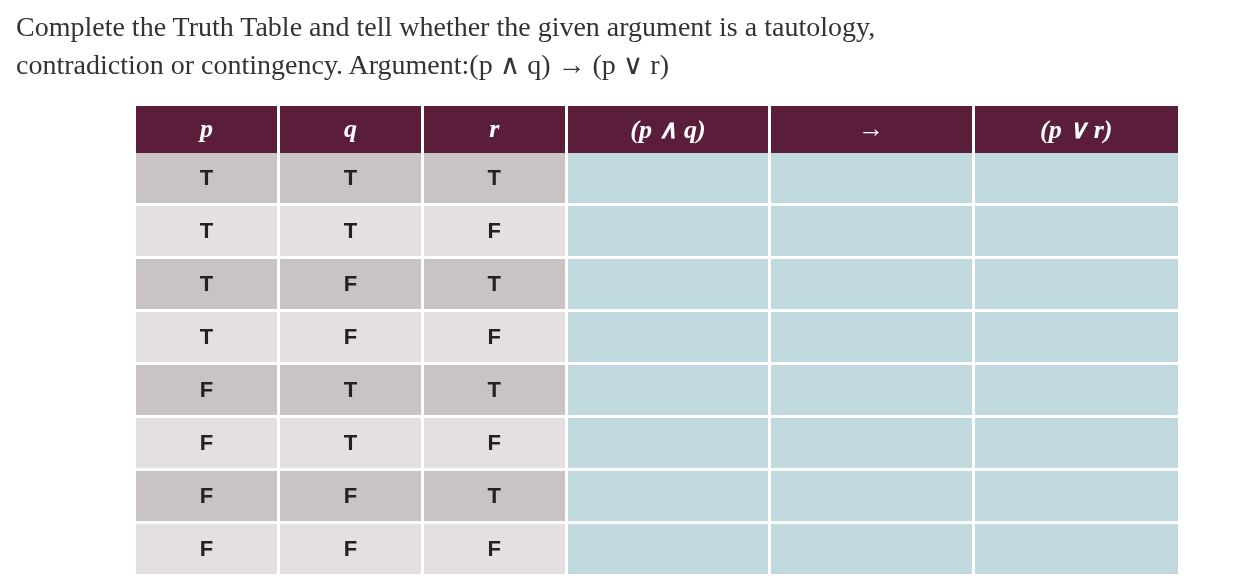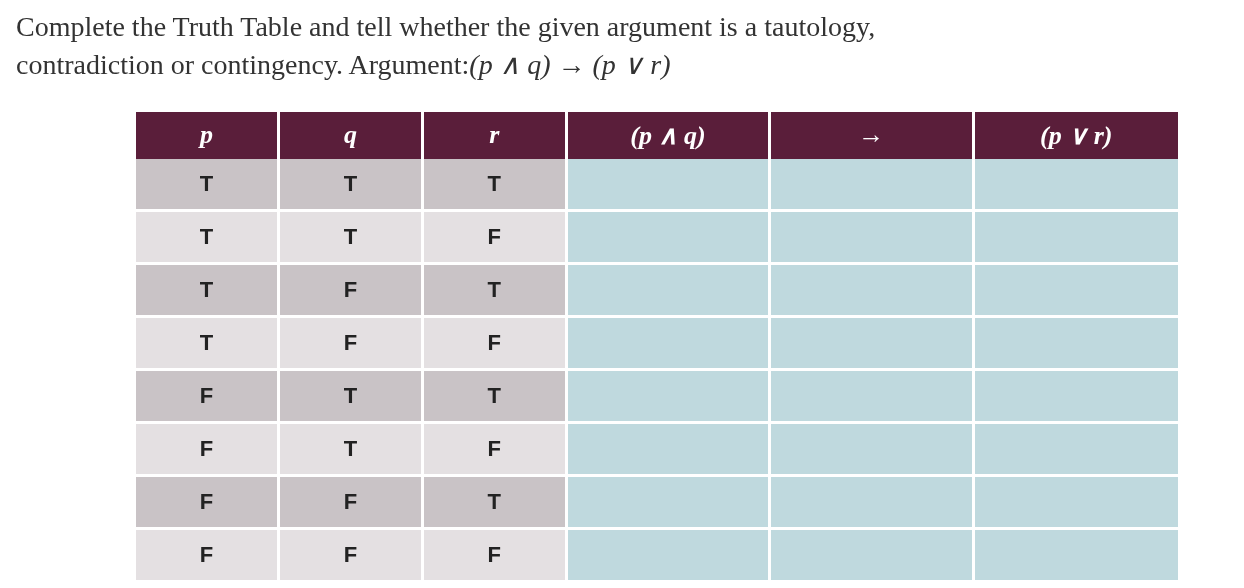--- a/index.html
+++ b/index.html
@@ -10,27 +10,26 @@
     body {
       font-family: Georgia, 'Times New Roman', serif;
       background: #ffffff;
       padding: 8px 16px;
       width: 1244px;
     }
     .instruction {
       font-size: 28px;
       color: #333;
       line-height: 1.35;
-      margin-bottom: 28px;
+      margin-bottom: 22px;
     }
     .instruction .bold {
       font-weight: normal;
     }
     .instruction .italic {
-      font-style: italic;
     }
     .table-wrap {
       padding-left: 120px;
       padding-right: 50px;
     }
     table {
       border-collapse: separate;
       border-spacing: 0;
       width: 100%;
     }

